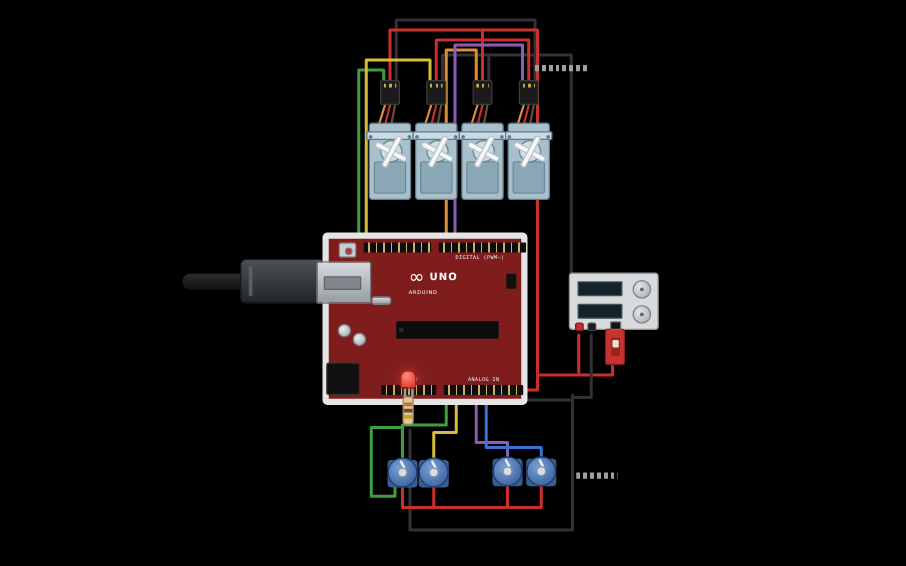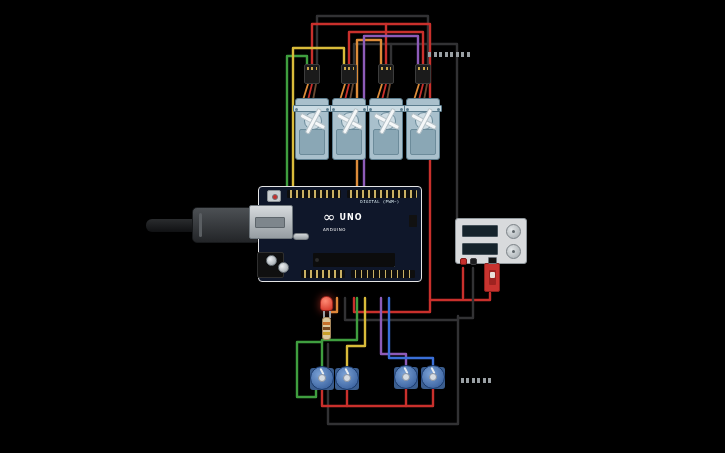--- a/index.html
+++ b/index.html
@@ -16,22 +16,22 @@
 
   
   .usb-cable-wire{position:absolute;left:146px;top:219px;width:52px;height:13px;
     background:linear-gradient(#2a2c2e,#101113);border-radius:6px;}
   .usb-cable-plug{position:absolute;left:192px;top:207px;width:66px;height:36px;
     background:linear-gradient(#4c5054,#232528);border:1px solid #17191b;border-radius:5px 2px 2px 5px;}
   .usb-cable-plug .ridge{position:absolute;left:6px;top:5px;bottom:5px;width:3px;
     background:#5a5e62;border-radius:2px;}
 
   
-  .arduino{position:absolute;left:258px;top:186px;width:164px;height:96px;
-    background:#0f172a;border:1px solid #e5e5e5;border-radius:4px;}
+  .arduino{position:absolute;left:258px;top:186px;width:164px;height:138px;
+    background:#7f1d1d;border:5px solid #e5e5e5;border-radius:4px;}
   .hdr{position:absolute;height:8px;background:repeating-linear-gradient(90deg,#0e0e0e 0 3.5px,#c9b063 3.5px 4.8px,#0e0e0e 4.8px 6px);border-radius:1px;}
   .hdr-dl{left:28px;top:3px;width:54px;}
   .hdr-dr{left:88px;top:3px;width:70px;}
   .hdr-pw{left:42px;bottom:3px;width:44px;}
   .hdr-an{left:92px;bottom:3px;width:64px;}
   .lbl{position:absolute;color:#dff0f6;font-size:4px;line-height:4px;letter-spacing:.4px;
     font-family:"DejaVu Sans Mono",monospace;text-align:center;}
   .lbl-digital{top:13px;left:84px;width:74px;}
   .lbl-power{bottom:13px;left:42px;width:44px;}
   .lbl-analog{bottom:13px;left:92px;width:64px;}

